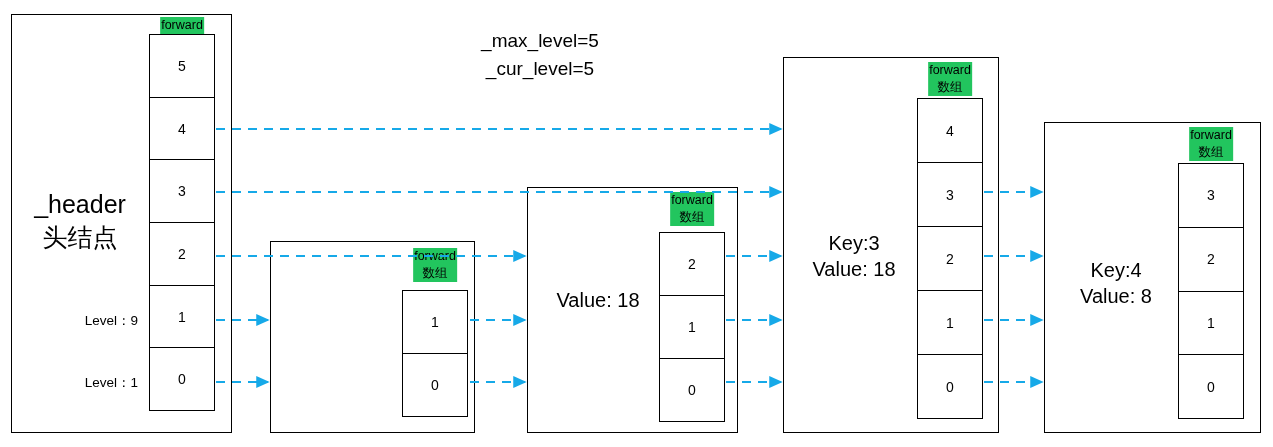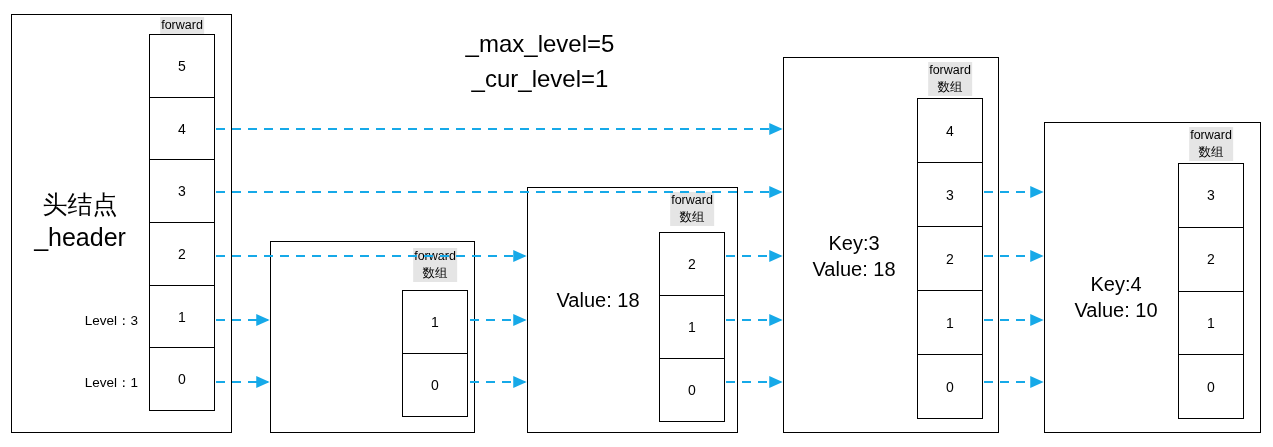--- a/index.html
+++ b/index.html
@@ -65,21 +65,21 @@
   }
   .fwd-label {
     position: absolute;
     left: 50%;
     transform: translateX(-50%);
     text-align: center;
     font-size: 12.5px;
     line-height: 1.35;
     color: #000000;
     white-space: nowrap;
-    background: #e5e5e5;
+    background: #22c55e;
     padding: 0 1px;
     z-index: 6;
   }
   .fwd-label .lbl-line { display: block; }
 
   .fwd-array {
     position: absolute;
     border: 1.4px solid #000000;
     box-sizing: border-box;
     background: #ffffff;
@@ -96,21 +96,21 @@
     color: #000000;
     border-bottom: 1.4px solid #000000;
     box-sizing: border-box;
   }
   .fwd-cell:last-child { border-bottom: none; }
 
   
   .meta-text {
     position: absolute;
     text-align: center;
-    font-size: 24px;
+    font-size: 19px;
     line-height: 1.45;
     color: #000000;
     white-space: nowrap;
   }
   .meta-text .meta-line { display: block; }
 
   
   #arrow-layer {
     position: absolute;
     left: 0;
@@ -160,26 +160,26 @@
 
       <line x1="984" y1="320" x2="1042" y2="320"></line>
 
       <line x1="984" y1="382" x2="1042" y2="382"></line>
     </g>
   </svg>
 
   <div class="node-box" style="left:11px; top:14px; width:221px; height:419px;"></div>
 
   <div class="header-title" style="left:20px; top:188px; width:120px;">
+    <span class="cap-line">_header</span>
     <span class="cap-line">头结点</span>
-    <span class="cap-line">_header</span>
   </div>
 
   <div class="level-label" style="left:20px; top:312px; width:118px;">
-    <span>Level：3</span>
+    <span>Level：9</span>
   </div>
   <div class="level-label" style="left:20px; top:374px; width:118px;">
     <span>Level：1</span>
   </div>
 
   <div class="fwd-wrap" style="left:149px; top:14px; width:66px; height:400px;">
     <div class="fwd-label" style="top:3px;">
       <span class="lbl-line">forward</span>
     </div>
     <div class="fwd-array" style="left:0px; top:20px; width:66px; height:377px;">
@@ -187,21 +187,21 @@
       <div class="fwd-cell">4</div>
       <div class="fwd-cell">3</div>
       <div class="fwd-cell">2</div>
       <div class="fwd-cell">1</div>
       <div class="fwd-cell">0</div>
     </div>
   </div>
 
   <div class="meta-text" style="left:400px; top:27px; width:280px;">
     <span class="meta-line">_max_level=5</span>
-    <span class="meta-line">_cur_level=1</span>
+    <span class="meta-line">_cur_level=5</span>
   </div>
 
   <div class="node-box" style="left:270px; top:241px; width:205px; height:192px;"></div>
   <div class="fwd-wrap" style="left:402px; top:241px; width:66px; height:180px;">
     <div class="fwd-label" style="top:7px;">
       <span class="lbl-line">forward</span>
       <span class="lbl-line">数组</span>
     </div>
     <div class="fwd-array" style="left:0px; top:49px; width:66px; height:127px;">
       <div class="fwd-cell">1</div>
@@ -238,23 +238,23 @@
     <div class="fwd-array" style="left:0px; top:41px; width:66px; height:321px;">
       <div class="fwd-cell">4</div>
       <div class="fwd-cell">3</div>
       <div class="fwd-cell">2</div>
       <div class="fwd-cell">1</div>
       <div class="fwd-cell">0</div>
     </div>
   </div>
 
   <div class="node-box" style="left:1044px; top:122px; width:217px; height:311px;"></div>
-  <div class="node-caption" style="left:1056px; top:271px; width:120px;">
+  <div class="node-caption" style="left:1056px; top:257px; width:120px;">
     <span class="cap-line">Key:4</span>
-    <span class="cap-line">Value: 10</span>
+    <span class="cap-line">Value: 8</span>
   </div>
   <div class="fwd-wrap" style="left:1178px; top:122px; width:66px; height:297px;">
     <div class="fwd-label" style="top:5px;">
       <span class="lbl-line">forward</span>
       <span class="lbl-line">数组</span>
     </div>
     <div class="fwd-array" style="left:0px; top:41px; width:66px; height:256px;">
       <div class="fwd-cell">3</div>
       <div class="fwd-cell">2</div>
       <div class="fwd-cell">1</div>

